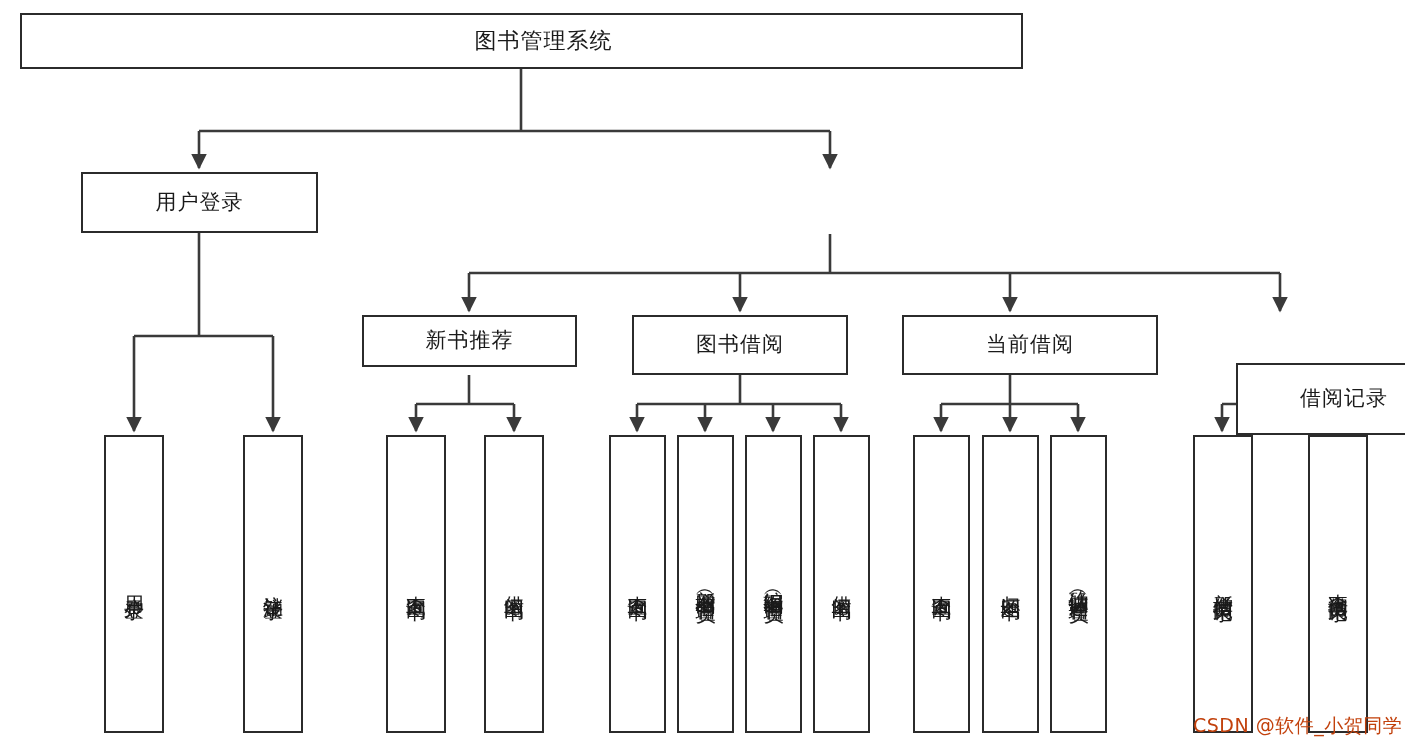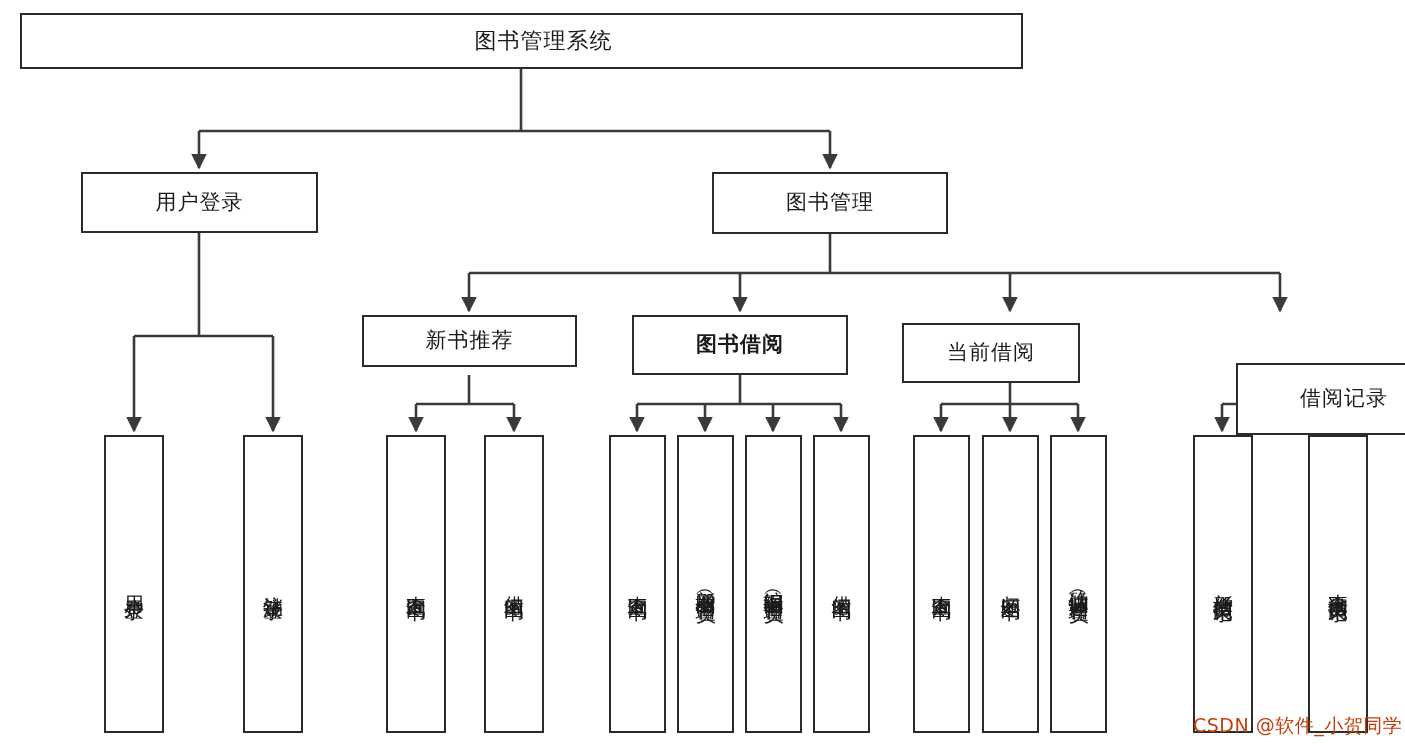--- a/index.html
+++ b/index.html
@@ -126,31 +126,28 @@
     </g>
   </svg>
 
   <div class="node horiz root" style="left:20px; top:13px; width:1003px; height:56px;">
     <span>图书管理系统</span>
   </div>
 
   <div class="node horiz" style="left:81px; top:172px; width:237px; height:61px;">
     <span>用户登录</span>
   </div>
-  <div class="node horiz" style="left:712px; top:172px; width:236px; height:62px;">
-    <span>图书管理</span>
-  </div>
 
   <div class="node horiz" style="left:362px; top:315px; width:215px; height:52px;">
     <span>新书推荐</span>
   </div>
-  <div class="node horiz" style="left:632px; top:315px; width:216px; height:60px;font-weight:bold;">
+  <div class="node horiz" style="left:632px; top:315px; width:216px; height:60px;">
     <span>图书借阅</span>
   </div>
-  <div class="node horiz" style="left:902px; top:315px; width:178px; height:60px;margin-top:8px;">
+  <div class="node horiz" style="left:902px; top:315px; width:256px; height:60px;">
     <span>当前借阅</span>
   </div>
   <div class="node horiz" style="left:1236px; top:315px; width:216px; height:72px;margin-top:48px;">
     <span>借阅记录</span>
   </div>
 
   <div class="node leaf" style="left:104px; top:435px; width:60px; height:298px;">
     <span class="vtext">用户登录</span>
   </div>
   <div class="node leaf" style="left:243px; top:435px; width:60px; height:298px;">

